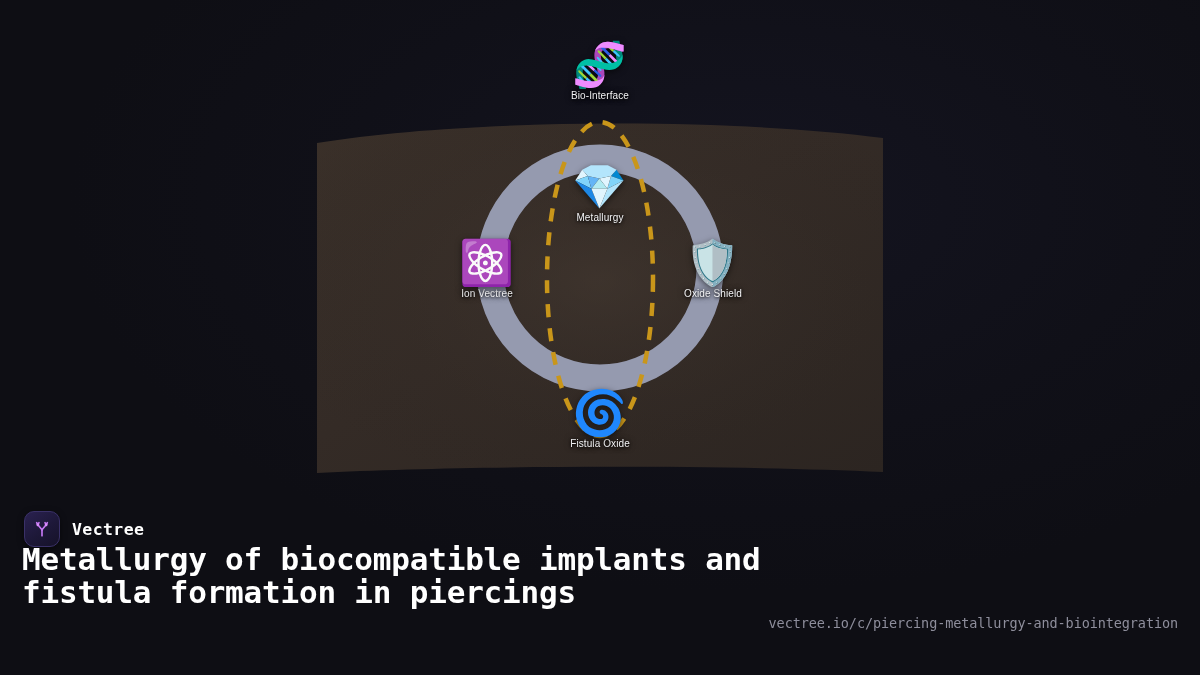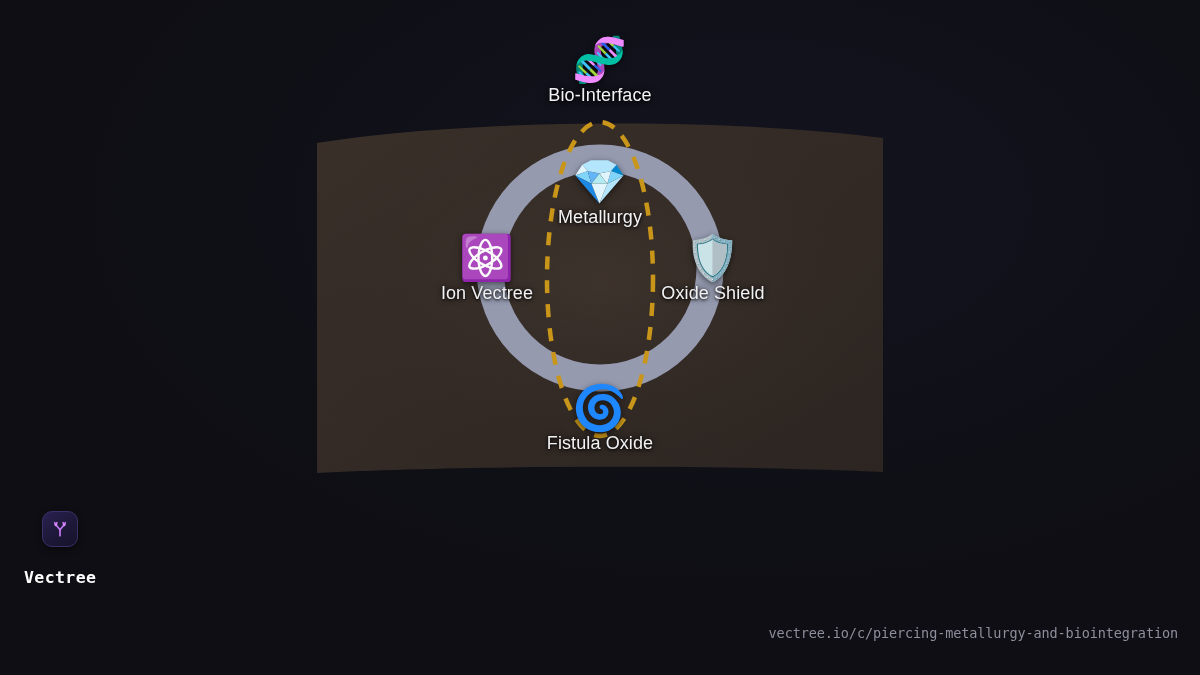--- a/index.html
+++ b/index.html
@@ -47,21 +47,21 @@
   .node .glyph {
     font-size: 44px;
     line-height: 1;
     height: 50px;
     display: flex;
     align-items: center;
     justify-content: center;
     filter: drop-shadow(0 2px 3px rgba(0,0,0,0.55));
   }
   .node .label {
-    font-size: 18px;
+    font-size: 10px;
     color: #f2f2f4;
     text-align: right;
     white-space: nowrap;
     text-shadow: 0 1px 3px rgba(0,0,0,0.9), 0 0 6px rgba(0,0,0,0.7);
     letter-spacing: .1px;
   }
 
   
   #footer {
     position: absolute;
@@ -69,22 +69,21 @@
     top: 492px;
     width: 1200px;
     height: 183px;
   }
   #brand {
     position: absolute;
     left: 24px;
     top: 19px;
     display: flex;
     align-items: center;
-    gap: 21px;
-    flex-direction: column;
+    gap: 12px;
   }
   #brand-mark {
     width: 34px;
     height: 34px;
     border-radius: 10px;
     background: linear-gradient(145deg, #2a2150 0%, #1d1838 55%, #161229 100%);
     border: 1px solid #3a3168;
     display: flex;
     align-items: center;
     justify-content: center;
@@ -105,21 +104,21 @@
     font-family: "DejaVu Sans Mono", monospace;
     font-weight: bold;
     font-size: 31px;
     line-height: 32.5px;
     color: #ffffff;
     letter-spacing: -.2px;
   }
   #url {
     position: absolute;
     right: 22px;
-    top: 133px;
+    top: 123px;
     font-family: "DejaVu Sans Mono", monospace;
     font-size: 13.5px;
     color: #8e8e9c;
     letter-spacing: -.1px;
   }
 </style>
 </head>
 <body>
 
 <div id="stage">
@@ -205,18 +204,19 @@
             <path d="M5.6 4.4 L7 7 L8.4 4.4"></path>
             <path d="M15.6 4.4 L17 7 L18.4 4.4"></path>
           </g>
           <circle cx="7" cy="7" r="1.7" fill="#d98ffb"></circle>
           <circle cx="17" cy="7" r="1.7" fill="#d98ffb"></circle>
         </svg>
       </div>
       <div id="brand-name">Vectree</div>
     </div>
 
+    <div id="headline">Metallurgy of biocompatible implants and fistula formation in piercings</div>
 
     <div id="url">vectree.io/c/piercing-metallurgy-and-biointegration</div>
 
   </div>
 
 </div>
 
 </body></html>

